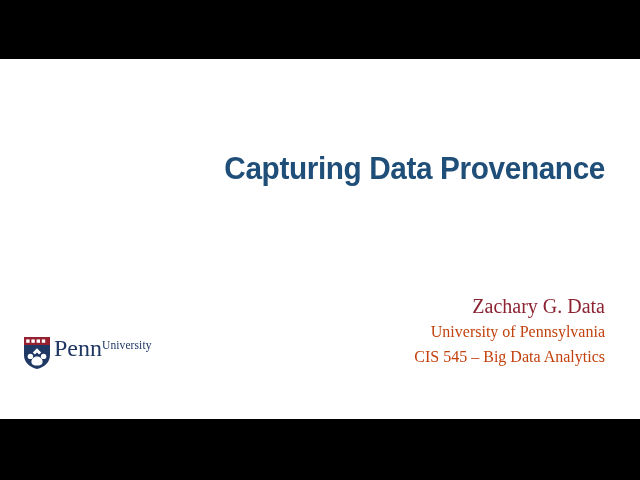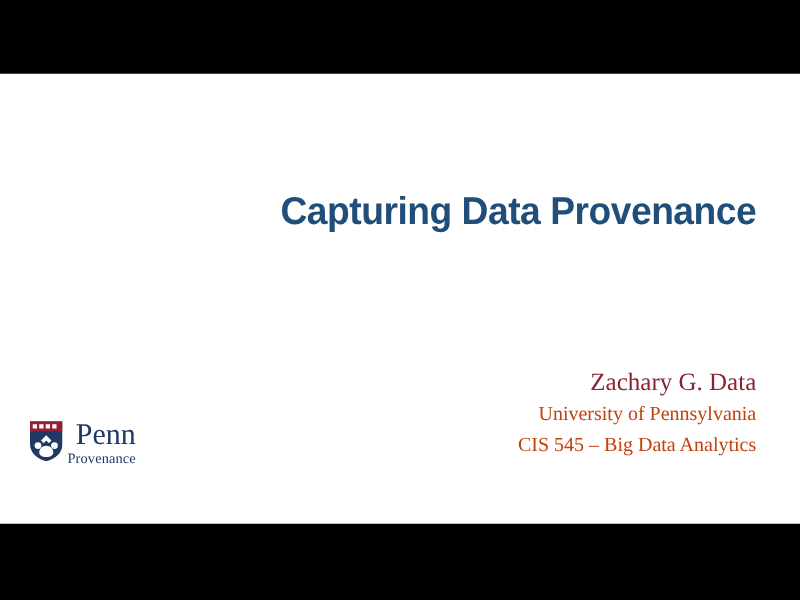--- a/index.html
+++ b/index.html
@@ -89,22 +89,22 @@
   }
   .logo-shield {
     width: 26px;
     height: 32px;
     flex: none;
     display: block;
   }
   .logo-wordmark {
     margin-left: 4px;
     display: flex;
-    flex-direction: column;
-    align-items: flex-end;
+    flex-direction: row;
+    align-items: flex-start;
     font-family: "Liberation Serif", serif;
     color: #1f3864;
   }
   .logo-penn {
     font-size: 24px;
     line-height: 22px;
     letter-spacing: 0px;
   }
   .logo-engineering {
     font-size: 11.5px;
@@ -138,21 +138,21 @@
         <rect x="7.4" y="2.4" width="3.4" height="3.4" fill="#ffffff"></rect>
         <rect x="12.6" y="2.4" width="3.4" height="3.4" fill="#ffffff"></rect>
         <rect x="17.8" y="2.4" width="3.4" height="3.4" fill="#ffffff"></rect>
         <path d="M13 11.2 L17.2 15.4 L15.1 17.5 L13 15.4 L10.9 17.5 L8.8 15.4 Z" fill="#ffffff"></path>
         <circle cx="6.4" cy="19.4" r="2.7" fill="#ffffff"></circle>
         <circle cx="19.6" cy="19.4" r="2.7" fill="#ffffff"></circle>
         <path d="M13 19.6 C16.4 19.6 18.6 22.2 18.6 24.9 C18.6 27.1 16.2 28.6 13 28.6 C9.8 28.6 7.4 27.1 7.4 24.9 C7.4 22.2 9.6 19.6 13 19.6 Z" fill="#ffffff"></path>
       </svg>
       <div class="logo-wordmark">
         <span class="logo-penn">Penn</span>
-        <span class="logo-engineering">Provenance</span>
+        <span class="logo-engineering">University</span>
       </div>
     </div>
 
   </div>
 
   <div class="letterbox bottom"></div>
 
 </div>
 
 </body></html>

